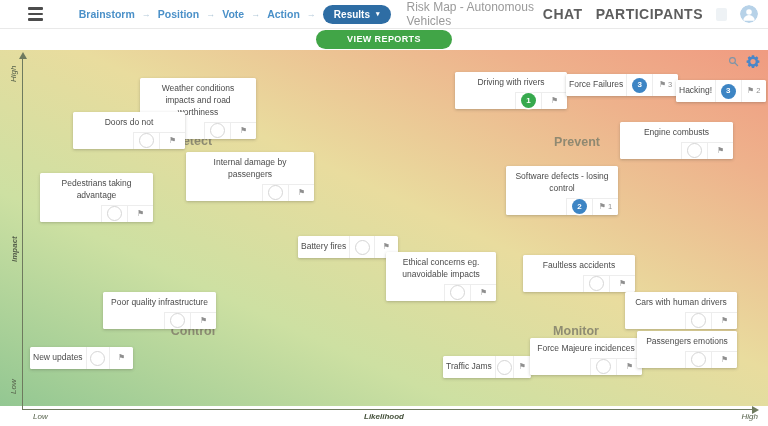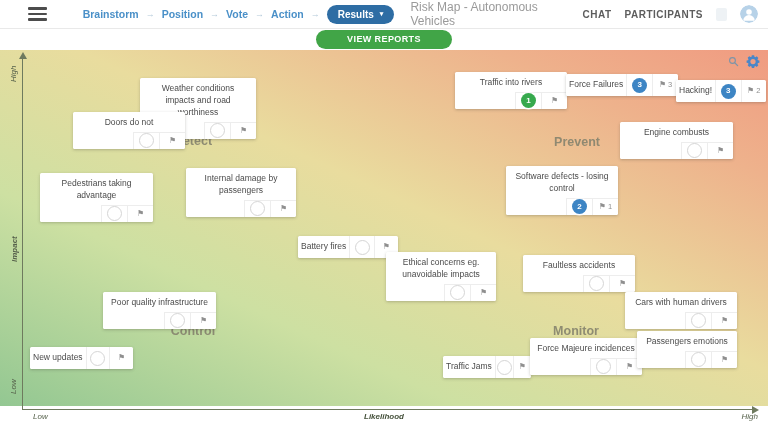--- a/index.html
+++ b/index.html
@@ -12,21 +12,21 @@
   .hamburger{margin-left:28px;width:19px;display:flex;flex-direction:column;gap:3px;cursor:pointer;}
   .hamburger span{display:block;height:2.5px;background:#4c4c4c;border-radius:1px;}
   .nav{display:flex;align-items:center;margin-left:36px;gap:7px;}
   .nav-link{color:#4a90c8;font-weight:bold;font-size:10.5px;cursor:pointer;}
   .nav-sep{color:#b3c9d9;font-size:9px;}
   .results-pill{background:#2e6da4;color:#fff;font-weight:bold;font-size:10px;
                 border-radius:11px;padding:4px 11px;display:flex;align-items:center;gap:6px;cursor:pointer;}
   .results-pill .caret{font-size:7px;}
   .map-title{color:#9a9a9a;font-size:12px;margin-left:16px;}
   .topbar-right{margin-left:auto;display:flex;align-items:center;gap:13px;margin-right:10px;}
-  .top-label{color:#5d5d5d;font-size:10px;font-weight:bold;letter-spacing:.5px;cursor:pointer;}
+  .top-label{color:#5d5d5d;font-size:14px;font-weight:bold;letter-spacing:.5px;cursor:pointer;}
   .pt-badge{width:11px;height:13px;background:#eef2f5;border-radius:2px;}
   .avatar{width:18px;height:18px;border-radius:50%;overflow:hidden;cursor:pointer;}
 
   
   .toolstrip{position:absolute;top:28px;left:0;width:768px;height:22px;background:#fff;
              display:flex;align-items:center;justify-content:center;z-index:39;}
   .view-reports{background:#41a547;color:#fff;font-size:9px;font-weight:bold;letter-spacing:.4px;
                 border:none;border-radius:10px;padding:5px 31px;line-height:1;cursor:pointer;}
 
   
@@ -170,33 +170,33 @@
       <div class="card-text">Pedestrians taking advantage</div>
       <div class="card-footer">
         <span class="cell vote-cell">
           <span class="vote-circle"></span>
         </span>
         <span class="cell flag-cell">
           <span class="flag-glyph">⚑</span>
         </span>
       </div>
     </div>
-    <div class="card stack" style="left: 186px; top: 168px; width: 110px;">
+    <div class="card stack" style="left: 186px; top: 152px; width: 128px;">
       <div class="card-text">Internal damage by passengers</div>
       <div class="card-footer">
         <span class="cell vote-cell">
           <span class="vote-circle"></span>
         </span>
         <span class="cell flag-cell">
           <span class="flag-glyph">⚑</span>
         </span>
       </div>
     </div>
     <div class="card stack" style="left: 455px; top: 72px; width: 112px;">
-      <div class="card-text">Traffic into rivers</div>
+      <div class="card-text">Driving with rivers</div>
       <div class="card-footer">
         <span class="cell vote-cell">
           <span class="badge" style="background: rgb(54, 169, 77);">1</span>
         </span>
         <span class="cell flag-cell">
           <span class="flag-glyph">⚑</span>
         </span>
       </div>
     </div>
     <div class="card row" style="left: 566px; top: 74px; width: 112px;">

